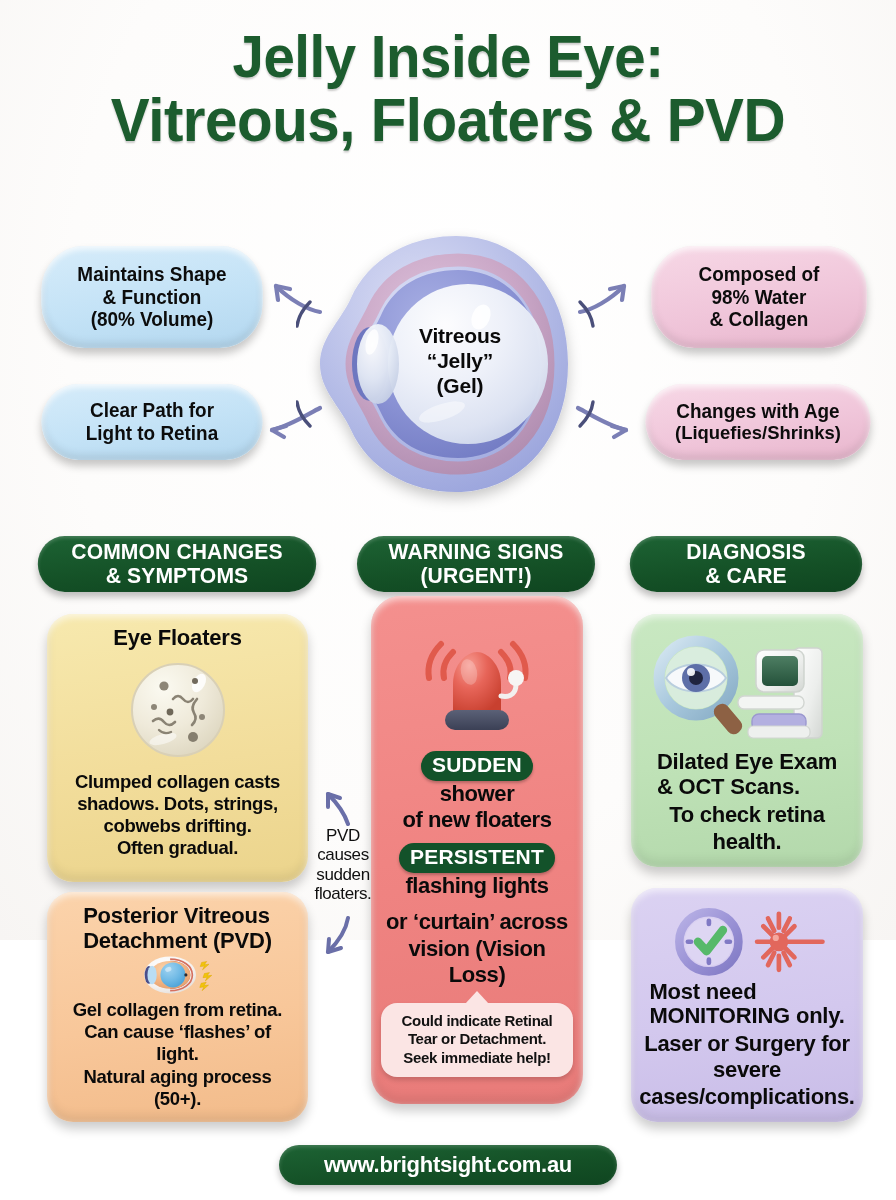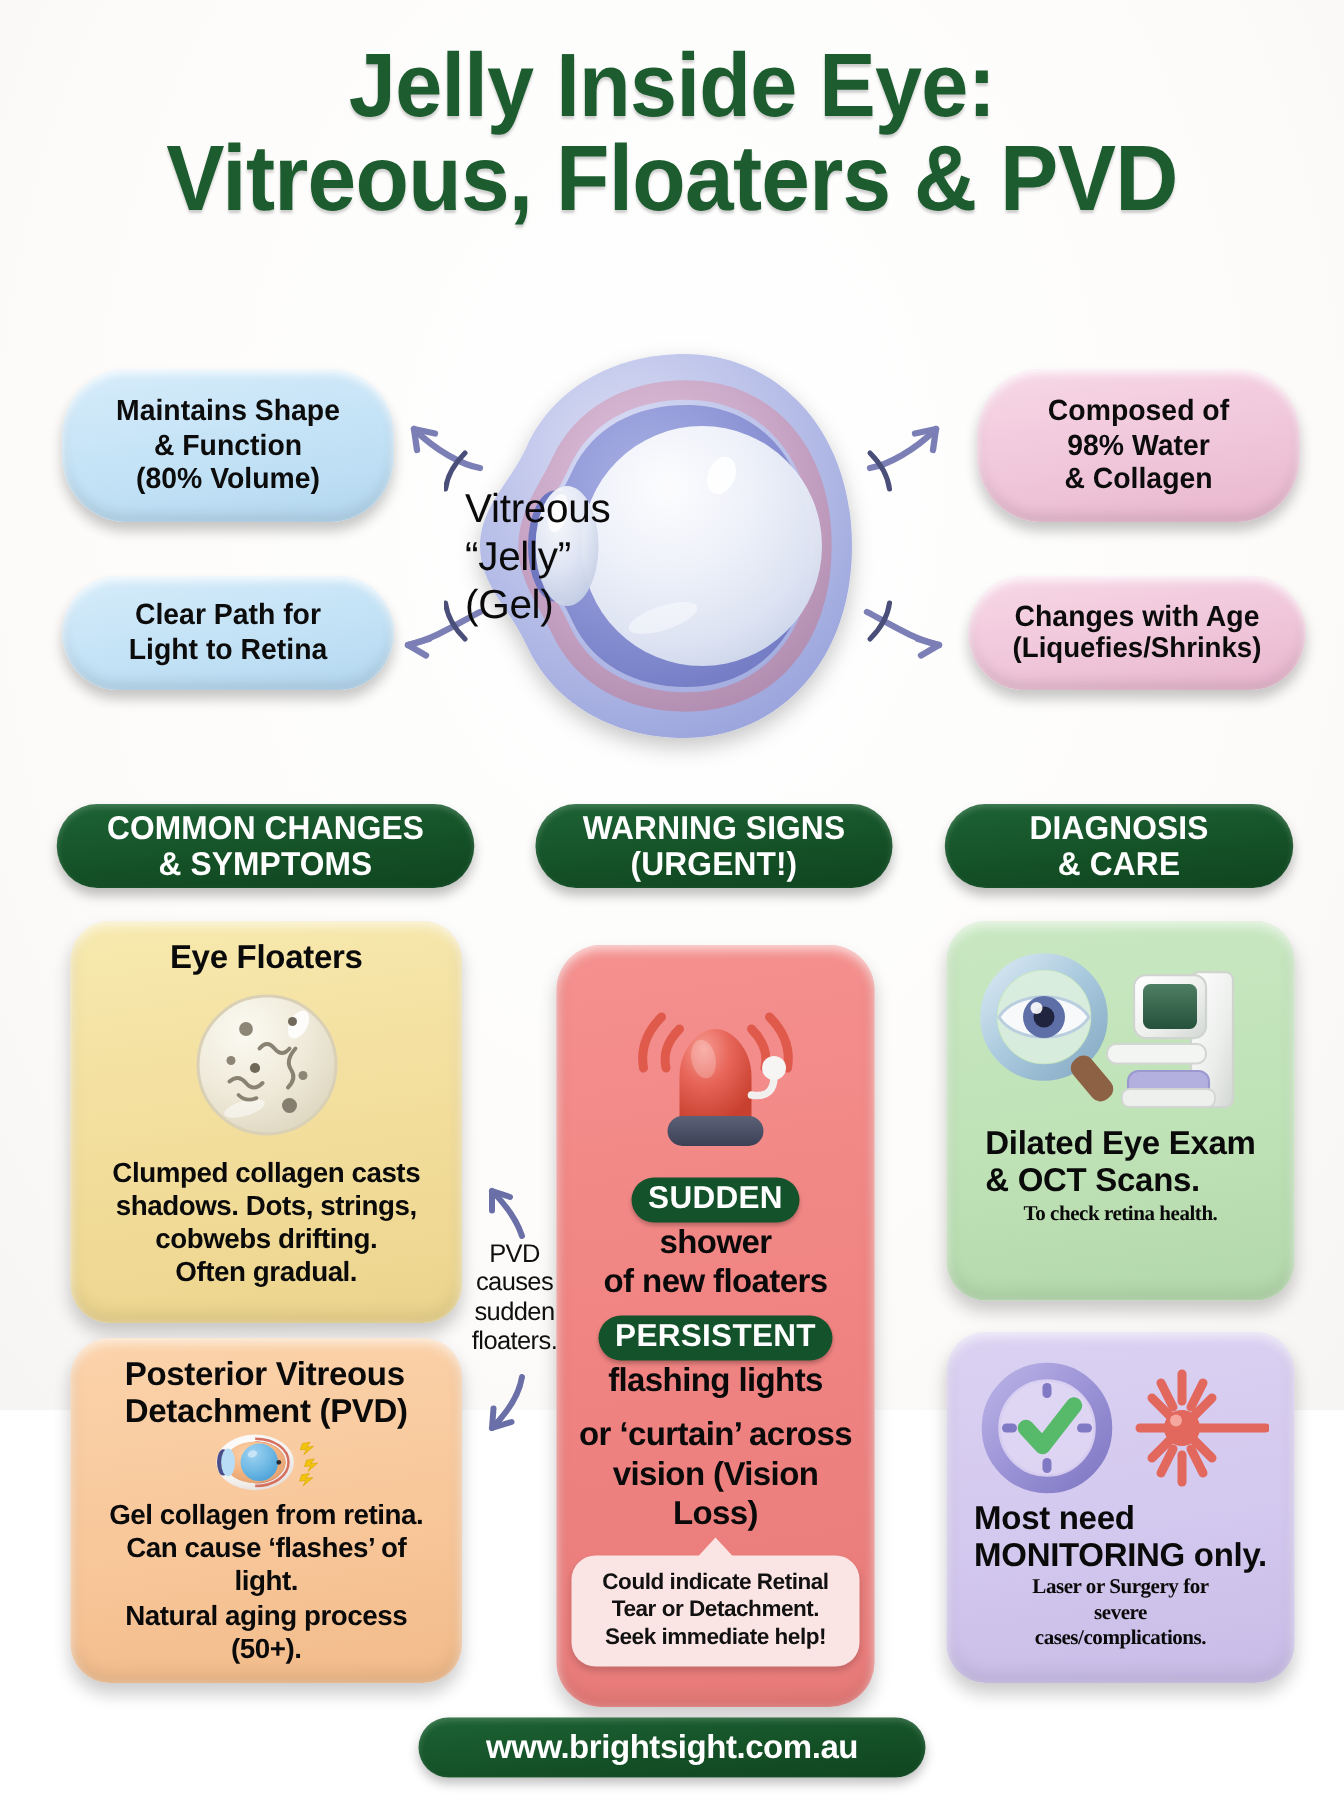--- a/index.html
+++ b/index.html
@@ -58,23 +58,23 @@
   #note-age     { left: 642px; top: 384px; width: 232px; height: 76px; }
 
   .arrow { position: absolute; }
 
   
   #eye-figure {
     position: absolute; left: 296px; top: 214px; width: 300px; height: 300px;
   }
   .eye-label {
     position: absolute; left: 0; top: 110px; width: 300px;
-    text-align: left;
-    font-weight: normal; color: #0a0a0a;
-    font-size: 27px; line-height: 1.18;
+    text-align: center;
+    font-weight: bold; color: #0a0a0a;
+    font-size: 21px; line-height: 1.18;
     letter-spacing: -0.2px;
     z-index: 8;
     transform: translateX(14px);
   }
 
   
   .sec-header {
     position: absolute;
     height: 56px;
     border-radius: 30px;
@@ -106,32 +106,32 @@
     overflow: hidden;
   }
   .card-title {
     font-weight: bold; color: #0a0a0a; 
     font-size: 22px; line-height: 1.12; letter-spacing: -0.2px;
   }
   .card-body {
     font-weight: bold; color: #0a0a0a; text-align: center;
     font-size: 18.5px; line-height: 1.2; letter-spacing: -0.3px;
   }
-  .card-body.sub { font-size: 14px; font-weight: bold; font-family: Liberation Serif, serif; }
+  .card-body.sub { font-size: 22px; font-weight: bold; }
 
   #card-floaters {
     left: 47px; top: 614px; width: 261px; height: 268px;
     background: linear-gradient(172deg, #f7e9ae 0%, #f2dd9b 55%, #ebd48c 100%);
   }
   #card-pvd {
     left: 47px; top: 892px; width: 261px; height: 230px;
     background: linear-gradient(172deg, #fbd3ab 0%, #f8c79a 55%, #f2bb8a 100%);
   }
   #card-warn {
-    left: 371px; top: 630px; width: 212px; height: 508px;
+    left: 371px; top: 596px; width: 212px; height: 508px;
     border-radius: 30px;
     background: linear-gradient(172deg, #f4908e 0%, #f08482 50%, #e87b79 100%);
   }
   #card-diag {
     left: 631px; top: 614px; width: 232px; height: 253px;
     background: linear-gradient(172deg, #c9e8c2 0%, #bfe2b7 55%, #b3d8ab 100%);
   }
   #card-monitor {
     left: 631px; top: 888px; width: 232px; height: 234px;
     background: linear-gradient(172deg, #dbd2f2 0%, #d3c8ee 55%, #c8bce7 100%);

